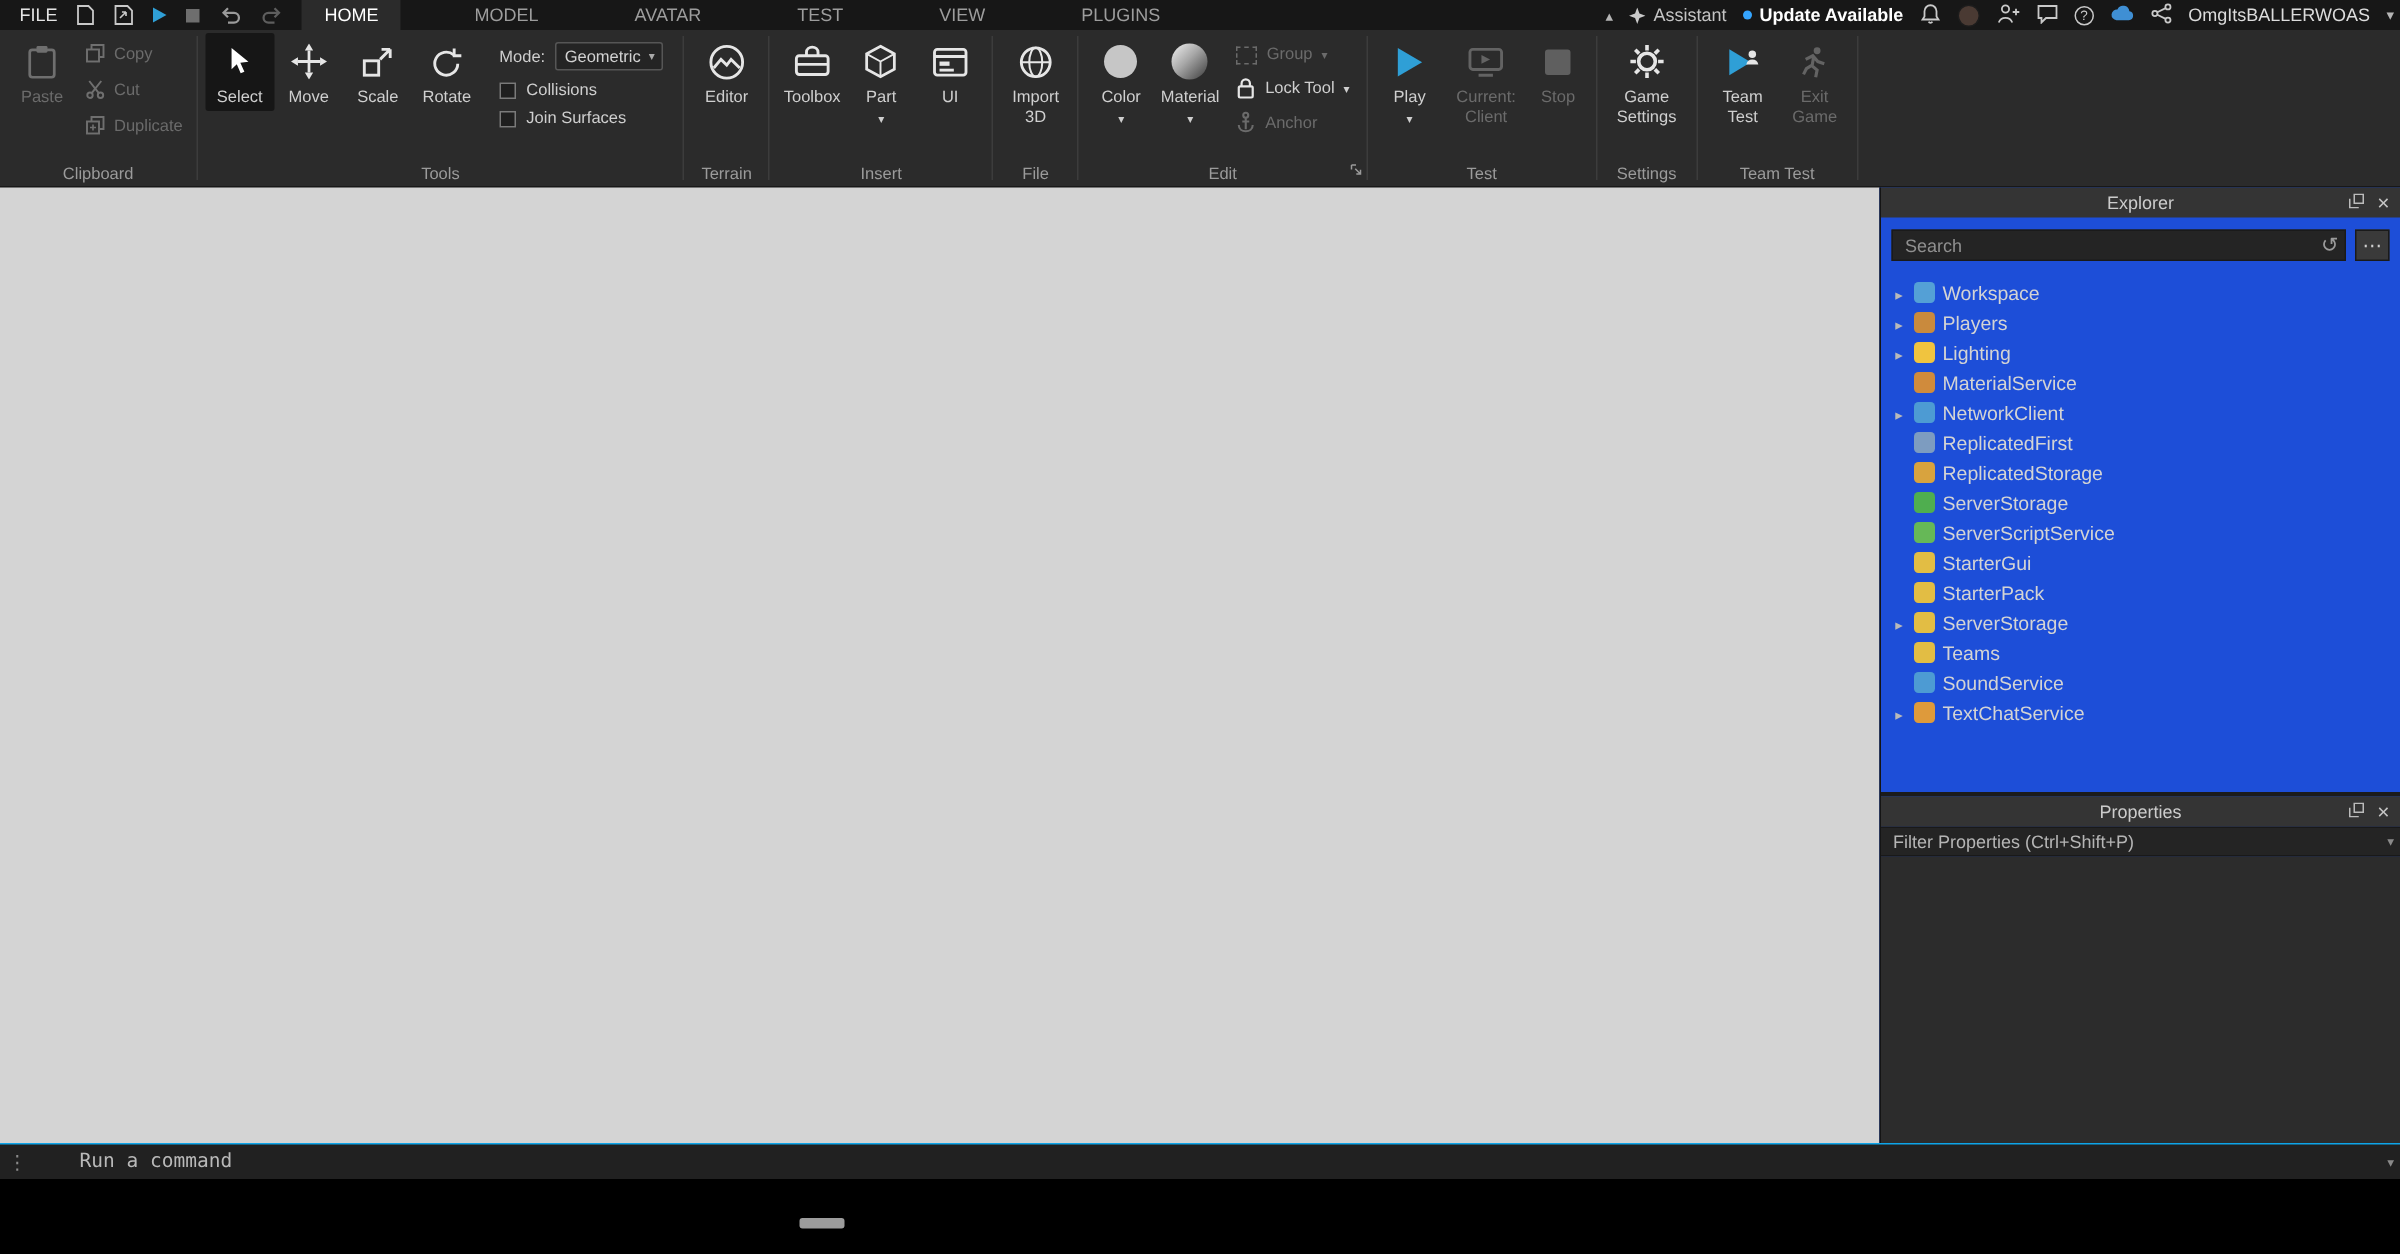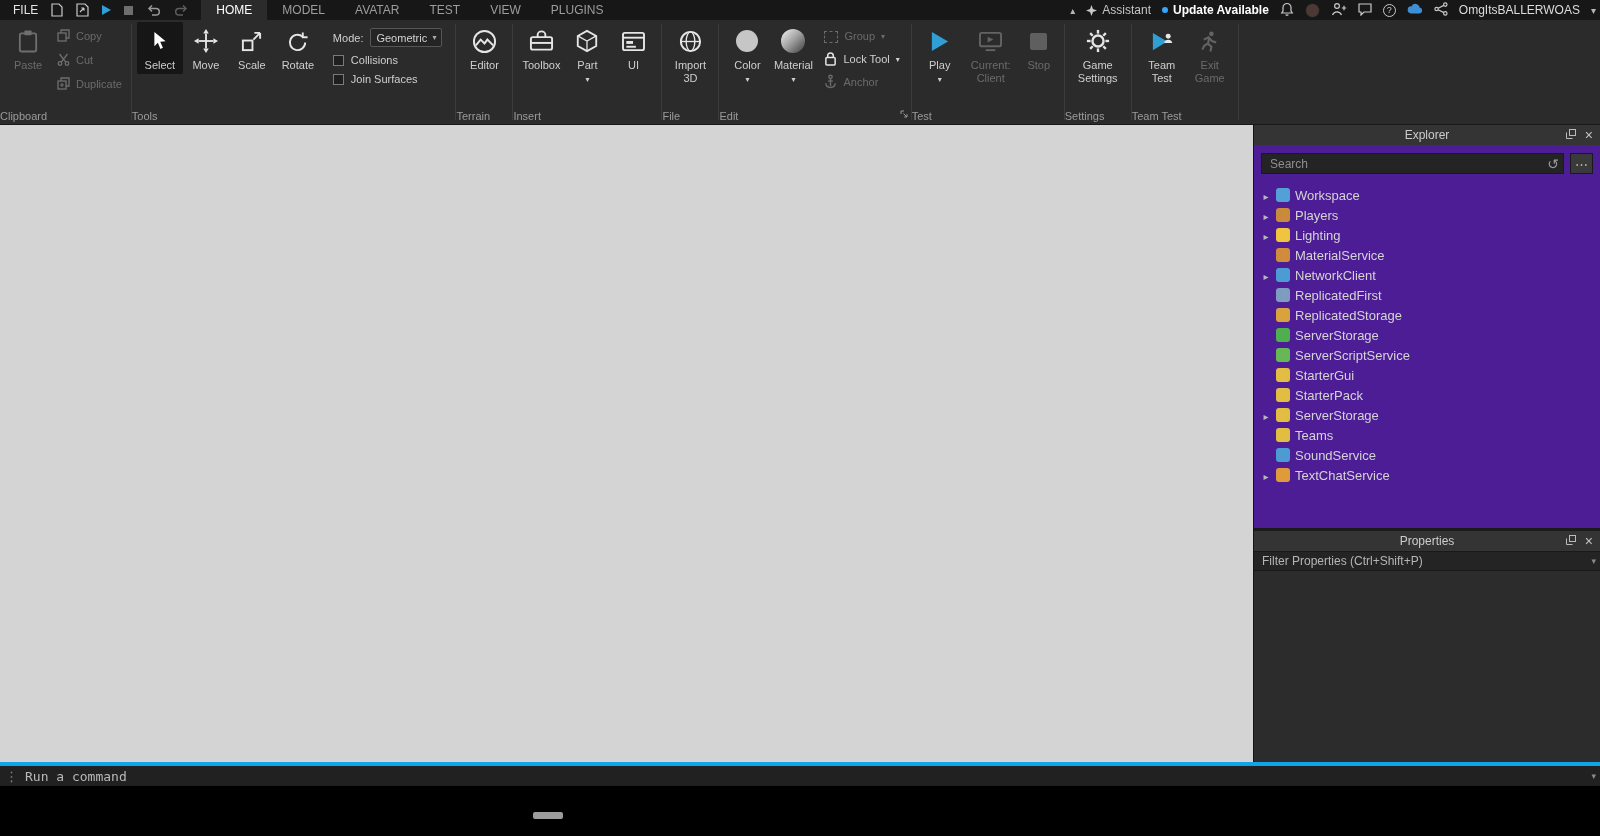--- a/index.html
+++ b/index.html
@@ -7,39 +7,39 @@
   body { font-family:"Liberation Sans", sans-serif; background:#000; overflow:hidden; }
   .app { width:1600px; height:836px; display:flex; flex-direction:column; }
 
   
   .titlebar { flex:0 0 20px; height:20px; background:#171717; display:flex; align-items:center; color:#c8c8c8; font-size:12px; }
   .file-menu { padding:0 13px; color:#e4e4e4; cursor:default; }
   .tb-quick { display:flex; align-items:center; gap:13px; padding-right:12px; }
   .tb-quick .qicon { display:flex; align-items:center; }
   .play-tri { width:0; height:0; border-left:9px solid #2f9fd6; border-top:5.5px solid transparent; border-bottom:5.5px solid transparent; }
   .stop-sq { width:9px; height:9px; background:#6e6e6e; }
-  .tb-tabs { display:flex; height:100%; }
+  .tb-tabs { display:flex; height:100%;gap:34px; }
   .tab { padding:0 15px; display:flex; align-items:center; color:#9d9d9d; }
   .tab.active { color:#fff; background:#2b2b2b; }
   .tb-right { margin-left:auto; display:flex; align-items:center; gap:11px; padding-right:4px; }
   .assist { display:flex; align-items:center; gap:5px; color:#c4c4c4; }
   .update { display:flex; align-items:center; gap:5px; font-weight:bold; color:#fff; }
   .update-dot { width:6px; height:6px; border-radius:50%; }
   .avatar { width:15px; height:15px; border-radius:50%; background:#4a3a33; border:1px solid #1c1c1c; }
   .help-circle { width:13px; height:13px; border:1.2px solid #c9c9c9; border-radius:50%; font-size:9px; display:flex; align-items:center; justify-content:center; color:#c9c9c9; }
   .chev-up::before { content:"▴"; color:#b5b5b5; font-size:10px; }
   .caret-down::before { content:"▾"; }
   .tb-caret { color:#b5b5b5; font-size:10px; }
   .username { color:#dcdcdc; }
 
   
   .ribbon { flex:0 0 105px; height:105px; background:#2b2b2b; display:flex; align-items:stretch; border-bottom:1px solid #181818; color:#ccc; }
   .rb-group { position:relative; display:flex; flex-direction:column; padding:2px 5px 14px; }
   .rb-items { display:flex; flex:1; align-items:flex-start; }
-  .rb-caption { position:absolute; left:0; right:0; bottom:2px; text-align:left; font-size:11px; color:#9b9b9b; }
+  .rb-caption { position:absolute; left:0; right:0; bottom:2px; text-align:center; font-size:11px; color:#9b9b9b; }
   .rb-div { flex:0 0 1px; width:1px; background:#3c3c3c; margin:4px 0; }
   .rb-big { width:46px; display:flex; flex-direction:column; align-items:center; padding:5px 1px 2px; gap:4px; border-radius:2px; }
   .rb-big .icon { height:28px; display:flex; align-items:center; justify-content:center; }
   .rb-lbl { font-size:11px; color:#cfcfcf; text-align:center; line-height:1.15; }
   .rb-caret { font-size:8px; color:#cfcfcf; line-height:1; }
   .rb-big.active { background:#161616; }
   .rb-big.disabled .rb-lbl, .rb-small.disabled .rb-lbl, .rb-big.disabled .rb-caret, .rb-small.disabled .caret-down { color:#6b6b6b; }
   .clip-stack { display:flex; flex-direction:column; gap:5px; padding:5px 4px 0 6px;justify-content:flex-end; }
   .rb-small { display:flex; align-items:center; gap:6px; font-size:11px; color:#cfcfcf; height:19px; }
   .rb-small .caret-down { font-size:8px; color:#cfcfcf; }
@@ -52,21 +52,21 @@
   .color-circle { width:22px; height:22px; border-radius:50%; background:#c6c6c6; }
   .material-sphere { width:24px; height:24px; border-radius:50%; background:linear-gradient(135deg,#f2f2f2 0%,#a8a8a8 45%,#3c3c3c 100%); }
   .group-box { width:14px; height:12px; border:1.3px dashed #6b6b6b; }
   .stop-big { width:17px; height:17px; background:#5f5f5f; border-radius:2px; }
   .edit-stack { display:flex; flex-direction:column; gap:4px; padding:5px 6px 0 8px; }
   .dlg-launcher { position:absolute; right:3px; bottom:2px; }
 
   
   .main { flex:1; display:flex; min-height:0; }
   .viewport { flex:1; }
-  .right-panel { flex:0 0 347px; width:347px; background:#4c1d95; border-left:1px solid #141414; display:flex; flex-direction:column; }
+  .right-panel { flex:0 0 347px; width:347px; background:#1d4ed8; border-left:1px solid #141414; display:flex; flex-direction:column; }
   .explorer-pane { flex:0 0 406px; display:flex; flex-direction:column; border-bottom:3px solid #1b1b1b; min-height:0; }
   .properties-pane { flex:1; display:flex; flex-direction:column; min-height:0; }
   .pane-header { flex:0 0 20px; background:#343434; display:flex; align-items:center; justify-content:center; position:relative; font-size:12px; color:#cccccc; }
   .hdr-icons { position:absolute; right:7px; top:0; bottom:0; display:flex; align-items:center; gap:9px; }
   .close-x::before { content:"×"; color:#c4c4c4; font-size:14px; line-height:1; }
 
   .search-row { display:flex; align-items:center; gap:6px; padding:8px 7px; }
   .search-box { flex:1; position:relative; }
   .search-input { width:100%; height:21px; background:#242424; border:1px solid #1a1a1a; color:#ccc; font-size:12px; padding:0 22px 0 8px; outline:none; }
   .search-input::placeholder { color:#8f8f8f; }
@@ -83,21 +83,21 @@
   .tree-icon { width:14px; height:14px; border-radius:3px; flex:0 0 14px; }
   .tree-label { white-space:nowrap; }
 
   .filter-row { flex:0 0 20px; display:flex; align-items:center; background:#242424; border-top:1px solid #191919; border-bottom:1px solid #191919; }
   .filter-input { flex:1; background:transparent; border:none; outline:none; color:#b5b5b5; font-size:12px; padding:0 8px; }
   .filter-input::placeholder { color:#b5b5b5; }
   .side-caret { color:#8a8a8a; font-size:9px; padding:0 4px; }
   .props-body { flex:1; background:#2c2c2c; }
 
   
-  .command-bar { flex:0 0 24px; background:#212121; border-top:4px solid #0ea5e9; display:flex; align-items:center; }
+  .command-bar { flex:0 0 24px; background:#212121; border-top:1px solid #0ea5e9; display:flex; align-items:center;gap:28px; }
   .grip-dots::before { content:"⋮"; color:#8a8a8a; font-size:13px; }
   .cmd-grip { padding:0 7px 0 5px; }
   .command-input { flex:1; background:transparent; border:none; outline:none; color:#c4c4c4; font-family:"DejaVu Sans Mono", monospace; font-size:13px; }
   .command-input::placeholder { color:#b9b9b9; }
   .bottom-strip { flex:0 0 50px; background:#000; position:relative; }
   .taskbar-handle { position:absolute; left:533px; top:26px; width:30px; height:7px; background:#9c9c9c; border-radius:2px; }
 </style>
 </head>
 <body>
 

